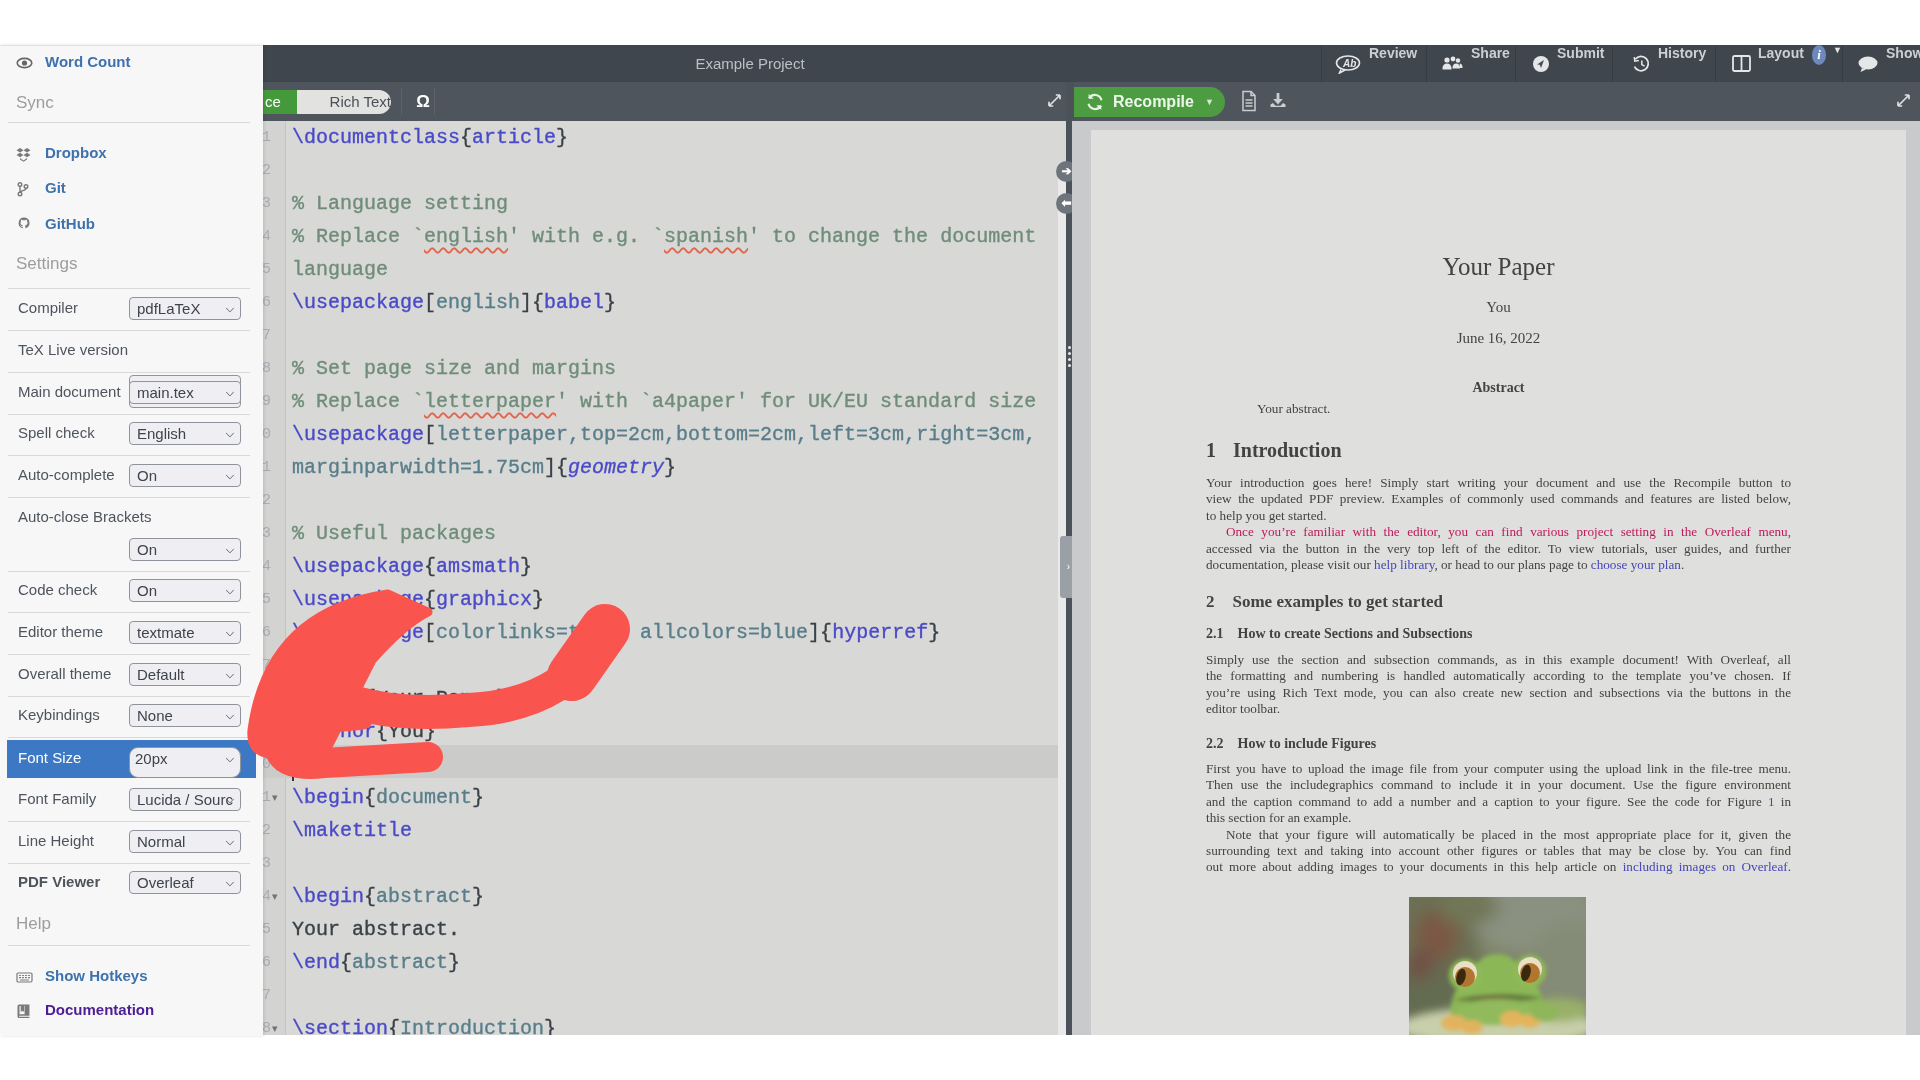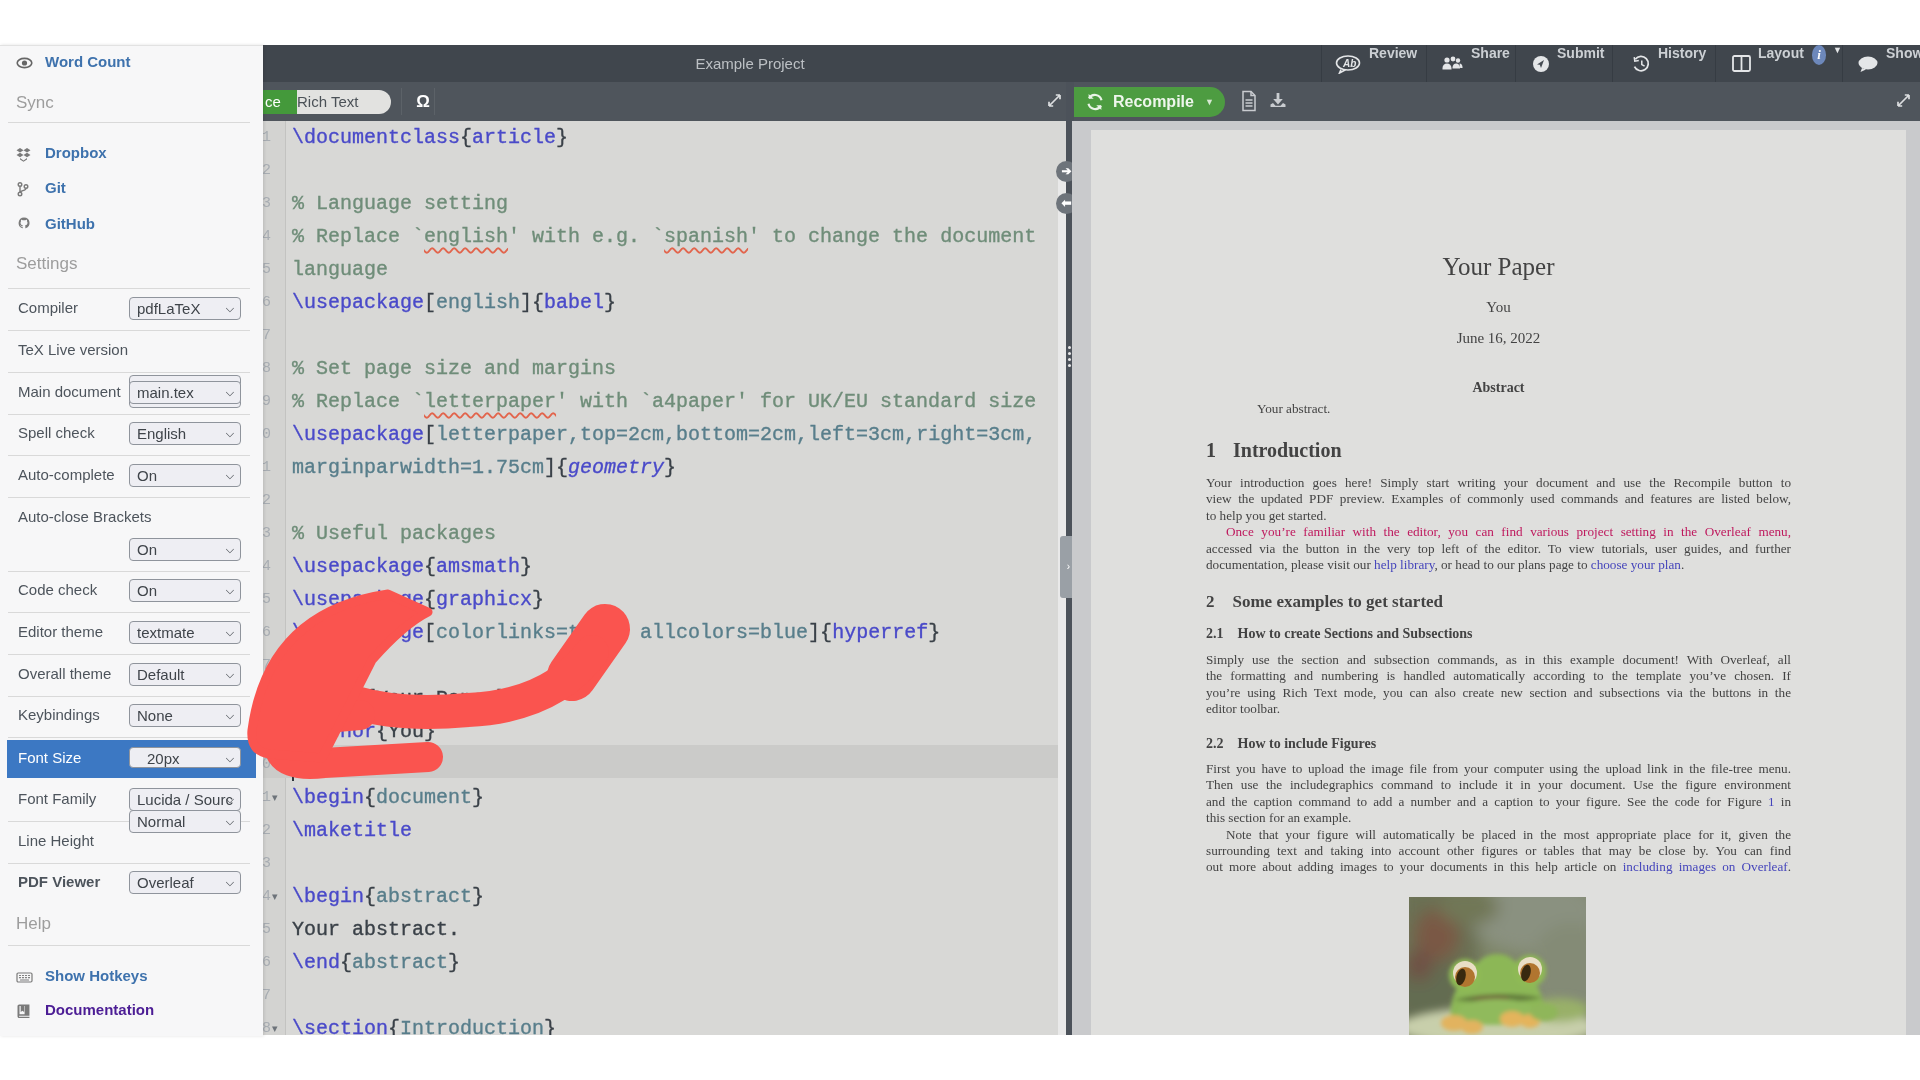--- a/index.html
+++ b/index.html
@@ -147,21 +147,21 @@
 <div class="ln" style="top:930px;">28</div>
 <div style="position:absolute;left:9px;top:699px;width:12px;height:33px;line-height:33px;font-size:11px;color:#6d737a;">▾</div>
 <div style="position:absolute;left:9px;top:798px;width:12px;height:33px;line-height:33px;font-size:11px;color:#6d737a;">▾</div>
 <div style="position:absolute;left:9px;top:930px;width:12px;height:33px;line-height:33px;font-size:11px;color:#6d737a;">▾</div>
 <div style="position:absolute;left:29px;top:673px;width:2px;height:26px;background:#2e343a;"></div>
     </div>
     <div style="position:absolute;right:0;top:84px;width:8px;height:869px;background:#e9e9e9;"></div>
   </div>
   <div id="edbar">
     <div style="position:absolute;left:0;top:8px;width:32px;height:24px;background:#44993b;color:#fff;font-size:15px;line-height:24px;padding-left:2px;">ce</div>
-    <div style="position:absolute;left:34px;top:8px;width:94px;height:24px;background:#e2e2e0;border-radius:0 12px 12px 0;color:#4b5157;font-size:15px;line-height:24px;text-align:left;">Rich Text</div>
+    <div style="position:absolute;left:34px;top:8px;width:94px;height:24px;background:#e2e2e0;border-radius:0 12px 12px 0;color:#4b5157;font-size:15px;line-height:24px;text-align:right;">Rich Text</div>
     <div style="position:absolute;left:138px;top:6px;width:1px;height:27px;background:#5c6268;"></div>
     <div style="position:absolute;left:148px;top:8px;width:24px;height:24px;color:#fff;font-size:17px;font-weight:700;line-height:24px;text-align:center;">Ω</div>
     <div style="position:absolute;left:171px;top:6px;width:1px;height:27px;background:#5c6268;"></div>
     <div style="position:absolute;left:784px;top:11px;"><svg width="15" height="15" viewBox="0 0 15 15">
           <g stroke="#dcdee0" stroke-width="1.7" fill="none">
             <path d="M2 13 13 2M2 13v-4.2M2 13h4.2M13 2v4.2M13 2H8.8"></path>
           </g>
         </svg></div>
   </div>
   <div id="pdfbar">
@@ -327,26 +327,26 @@
       <div style="position:absolute;left:129px;top:575px;width:112px;height:23px;background:#eeeef3;border:1px solid #8f949c;border-radius:4px;font-size:15px;color:#3f444a;line-height:21px;padding-left:7px;box-sizing:border-box;overflow:hidden;white-space:nowrap;">textmate<span style="position:absolute;right:6px;top:0px;color:#4a4f55;font-size:11px;">⌵</span></div>
 <div style="position:absolute;left:8px;top:608px;width:242px;height:1px;background:#d9d9d9;"></div>
 <div style="position:absolute;left:18px;top:619px;font-size:15px;color:#4d545c;">Overall theme</div>
       <div style="position:absolute;left:129px;top:617px;width:112px;height:23px;background:#eeeef3;border:1px solid #8f949c;border-radius:4px;font-size:15px;color:#3f444a;line-height:21px;padding-left:7px;box-sizing:border-box;overflow:hidden;white-space:nowrap;">Default<span style="position:absolute;right:6px;top:0px;color:#4a4f55;font-size:11px;">⌵</span></div>
 <div style="position:absolute;left:8px;top:650px;width:242px;height:1px;background:#d9d9d9;"></div>
 <div style="position:absolute;left:18px;top:660px;font-size:15px;color:#4d545c;">Keybindings</div>
       <div style="position:absolute;left:129px;top:658px;width:112px;height:23px;background:#eeeef3;border:1px solid #8f949c;border-radius:4px;font-size:15px;color:#3f444a;line-height:21px;padding-left:7px;box-sizing:border-box;overflow:hidden;white-space:nowrap;">None<span style="position:absolute;right:6px;top:0px;color:#4a4f55;font-size:11px;">⌵</span></div>
 <div style="position:absolute;left:8px;top:691px;width:242px;height:1px;background:#d9d9d9;"></div>
 <div style="position:absolute;left:7px;top:694px;width:249px;height:38px;background:#3c78c3;"></div>
 <div style="position:absolute;left:18px;top:703px;font-size:15px;color:#fff;">Font Size</div>
-      <div style="position:absolute;left:129px;top:701px;width:112px;height:21px;background:#eeeef3;border:1px solid #8f949c;border-radius:4px;font-size:15px;color:#3f444a;line-height:21px;padding-left:17px;box-sizing:border-box;overflow:hidden;white-space:nowrap;">20px<span style="position:absolute;right:6px;top:0px;color:#4a4f55;font-size:11px;">⌵</span></div>
+      <div style="position:absolute;left:129px;top:701px;width:112px;height:31px;background:#eeeef3;border:1px solid #8f949c;border-radius:9px;font-size:15px;color:#3f444a;line-height:21px;padding-left:5px;box-sizing:border-box;overflow:hidden;white-space:nowrap;">20px<span style="position:absolute;right:6px;top:0px;color:#4a4f55;font-size:11px;">⌵</span></div>
 <div style="position:absolute;left:8px;top:775px;width:242px;height:1px;background:#d9d9d9;"></div>
 <div style="position:absolute;left:18px;top:744px;font-size:15px;color:#4d545c;">Font Family</div>
       <div style="position:absolute;left:129px;top:742px;width:112px;height:23px;background:#eeeef3;border:1px solid #8f949c;border-radius:4px;font-size:15px;color:#3f444a;line-height:21px;padding-left:7px;box-sizing:border-box;overflow:hidden;white-space:nowrap;">Lucida / Sourc<span style="position:absolute;right:6px;top:0px;color:#4a4f55;font-size:11px;">⌵</span></div>
 <div style="position:absolute;left:18px;top:786px;font-size:15px;color:#4d545c;">Line Height</div>
-      <div style="position:absolute;left:129px;top:764px;width:112px;height:23px;background:#eeeef3;border:1px solid #8f949c;border-radius:4px;font-size:15px;color:#3f444a;line-height:21px;padding-left:7px;box-sizing:border-box;overflow:hidden;white-space:nowrap;">Normal<span style="position:absolute;right:6px;top:0px;color:#4a4f55;font-size:11px;">⌵</span></div>
+      <div style="position:absolute;left:129px;top:784px;width:112px;height:23px;background:#eeeef3;border:1px solid #8f949c;border-radius:4px;font-size:15px;color:#3f444a;line-height:21px;padding-left:7px;box-sizing:border-box;overflow:hidden;white-space:nowrap;">Normal<span style="position:absolute;right:6px;top:0px;color:#4a4f55;font-size:11px;">⌵</span></div>
 <div style="position:absolute;left:8px;top:817px;width:242px;height:1px;background:#d9d9d9;"></div>
 <div style="position:absolute;left:18px;top:827px;font-size:15px;color:#4d545c;font-weight:bold;">PDF Viewer</div>
       <div style="position:absolute;left:129px;top:825px;width:112px;height:23px;background:#eeeef3;border:1px solid #8f949c;border-radius:4px;font-size:15px;color:#3f444a;line-height:21px;padding-left:7px;box-sizing:border-box;overflow:hidden;white-space:nowrap;">Overleaf<span style="position:absolute;right:6px;top:0px;color:#4a4f55;font-size:11px;">⌵</span></div>
 <div style="position:absolute;left:16px;top:868px;font-size:17px;color:#9d9d9d;">Help</div>
 <div style="position:absolute;left:8px;top:899px;width:242px;height:1px;background:#d9d9d9;"></div>
 <div style="position:absolute;left:16px;top:920px;width:18px;height:22px;color:#7a7a7a;"><svg width="17" height="22" viewBox="0 0 17 22" fill="none" stroke="#7a7a7a" stroke-width="1.2">
           <rect x="1" y="7" width="15" height="9" rx="1.2"></rect>
           <path d="M3.5 9.5h1M6.5 9.5h1M9.5 9.5h1M12.5 9.5h1M3.5 11.7h1M6.5 11.7h1M9.5 11.7h1M12.5 11.7h1M4.5 14h8" stroke-linecap="round"></path>
         </svg></div>
       <div style="position:absolute;left:45px;top:921px;font-size:15px;font-weight:700;color:#3e72ad;">Show Hotkeys</div>

